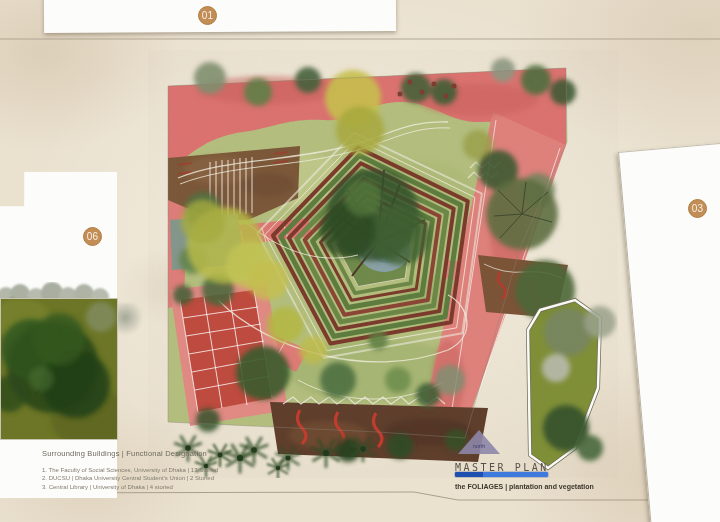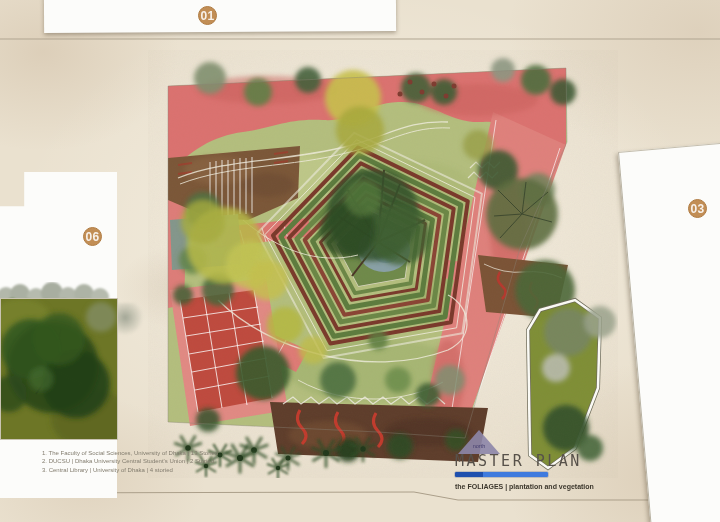--- a/index.html
+++ b/index.html
@@ -18,43 +18,43 @@
   .panel-top{left:44px;top:-14px;width:352px;height:46px;
     box-shadow:0 2px 4px rgba(90,78,58,.45);transform:rotate(-.3deg);}
   .panel-left{left:-2px;top:172px;width:119px;height:326px;
     clip-path:polygon(22% 0,100% 0,100% 100%,0 100%,0 10.5%,22% 10.5%);
     filter:drop-shadow(2px 2px 2px rgba(90,78,58,.35));}
   .panel-right{left:618px;top:152px;width:180px;height:400px;
     transform:rotate(-5deg);transform-origin:top left;
     box-shadow:-2px 2px 4px rgba(90,78,58,.4);border-left:1px solid #b8b2a2;border-top:1px solid #c4beae;}
   .badge{position:absolute;width:17px;height:17px;border-radius:50%;z-index:6;
     background:#c28e55;border:1px solid #b07c43;color:rgba(255,255,255,.88);
-    font-size:12px;font-weight:bold;display:flex;align-items:center;justify-content:center;
+    font-size:10px;font-weight:normal;display:flex;align-items:center;justify-content:center;
     letter-spacing:.3px;}
   .badge-01{left:198px;top:6px;}
   .badge-02{left:83px;top:227px;}
   .badge-03{left:654px;top:199px;margin-left:34px;}
   .plan-svg{position:absolute;left:148px;top:50px;z-index:2;}
   .elev-svg{position:absolute;left:0;top:110px;}
   .olive{position:absolute;left:0;top:298px;width:116px;height:140px;z-index:4;
     border:1px solid #c9c3b2;}
   .grey-spill{position:absolute;left:110px;top:303px;width:34px;height:32px;z-index:2;
     background:radial-gradient(circle at 45% 45%, rgba(150,156,140,.85), rgba(150,156,140,0) 70%);
     filter:blur(1px);}
   .legend{position:absolute;left:42px;top:449px;z-index:5;}
   .legend-heading{font-size:7.5px;color:#6e695e;letter-spacing:.2px;margin:0 0 8px 0;}
   .legend-list{margin:0;padding:0;list-style:none;font-size:6px;color:#827c6e;line-height:8.4px;}
   .titleblock{position:absolute;left:455px;top:428px;z-index:5;width:160px;}
   .north-tri{position:absolute;left:3px;top:2px;width:0;height:0;
     border-left:21px solid transparent;border-right:21px solid transparent;
     border-bottom:24px solid rgba(141,134,169,.9);}
   .north-label{position:absolute;left:3px;top:15px;width:42px;text-align:center;
     font-size:5.5px;color:#453e6e;}
-  .plan-title{position:absolute;left:0;top:24px;font-family:"DejaVu Sans Mono",monospace;
-    font-size:15px;letter-spacing:2.5px;color:#57514a;}
+  .plan-title{position:absolute;left:0;top:34px;font-family:"DejaVu Sans Mono",monospace;
+    font-size:10px;letter-spacing:2.5px;color:#57514a;}
   .scalebar{position:absolute;left:0;top:44px;width:93px;height:5px;border-radius:1px;
     background:linear-gradient(90deg,#1e4fae 0 30%,#3e7ade 30% 100%);
     box-shadow:0 0 0 .5px rgba(30,60,130,.4);}
   .subtitle{position:absolute;left:0;top:55px;font-size:7px;font-weight:bold;color:#3c372d;
     white-space:nowrap;}
 </style>
 </head>
 <body>
 
 <div class="board">
@@ -384,20 +384,21 @@
     </g>
   </svg>
 
   <div class="panel panel-right"></div>
 
   <div class="badge badge-01">01</div>
   <div class="badge badge-02">06</div>
   <div class="badge badge-03">03</div>
 
   <div class="legend">
+    <p class="legend-heading">Surrounding Buildings | Functional Designation</p>
     <ul class="legend-list">
       <li>1. The Faculty of Social Sciences, University of Dhaka | 13 Storied</li>
       <li>2. DUCSU | Dhaka University Central Student's Union | 2 Storied</li>
       <li>3. Central Library | University of Dhaka | 4 storied</li>
     </ul>
   </div>
 
   <div class="titleblock">
     <div class="north-tri"></div>
     <div class="north-label">north</div>

